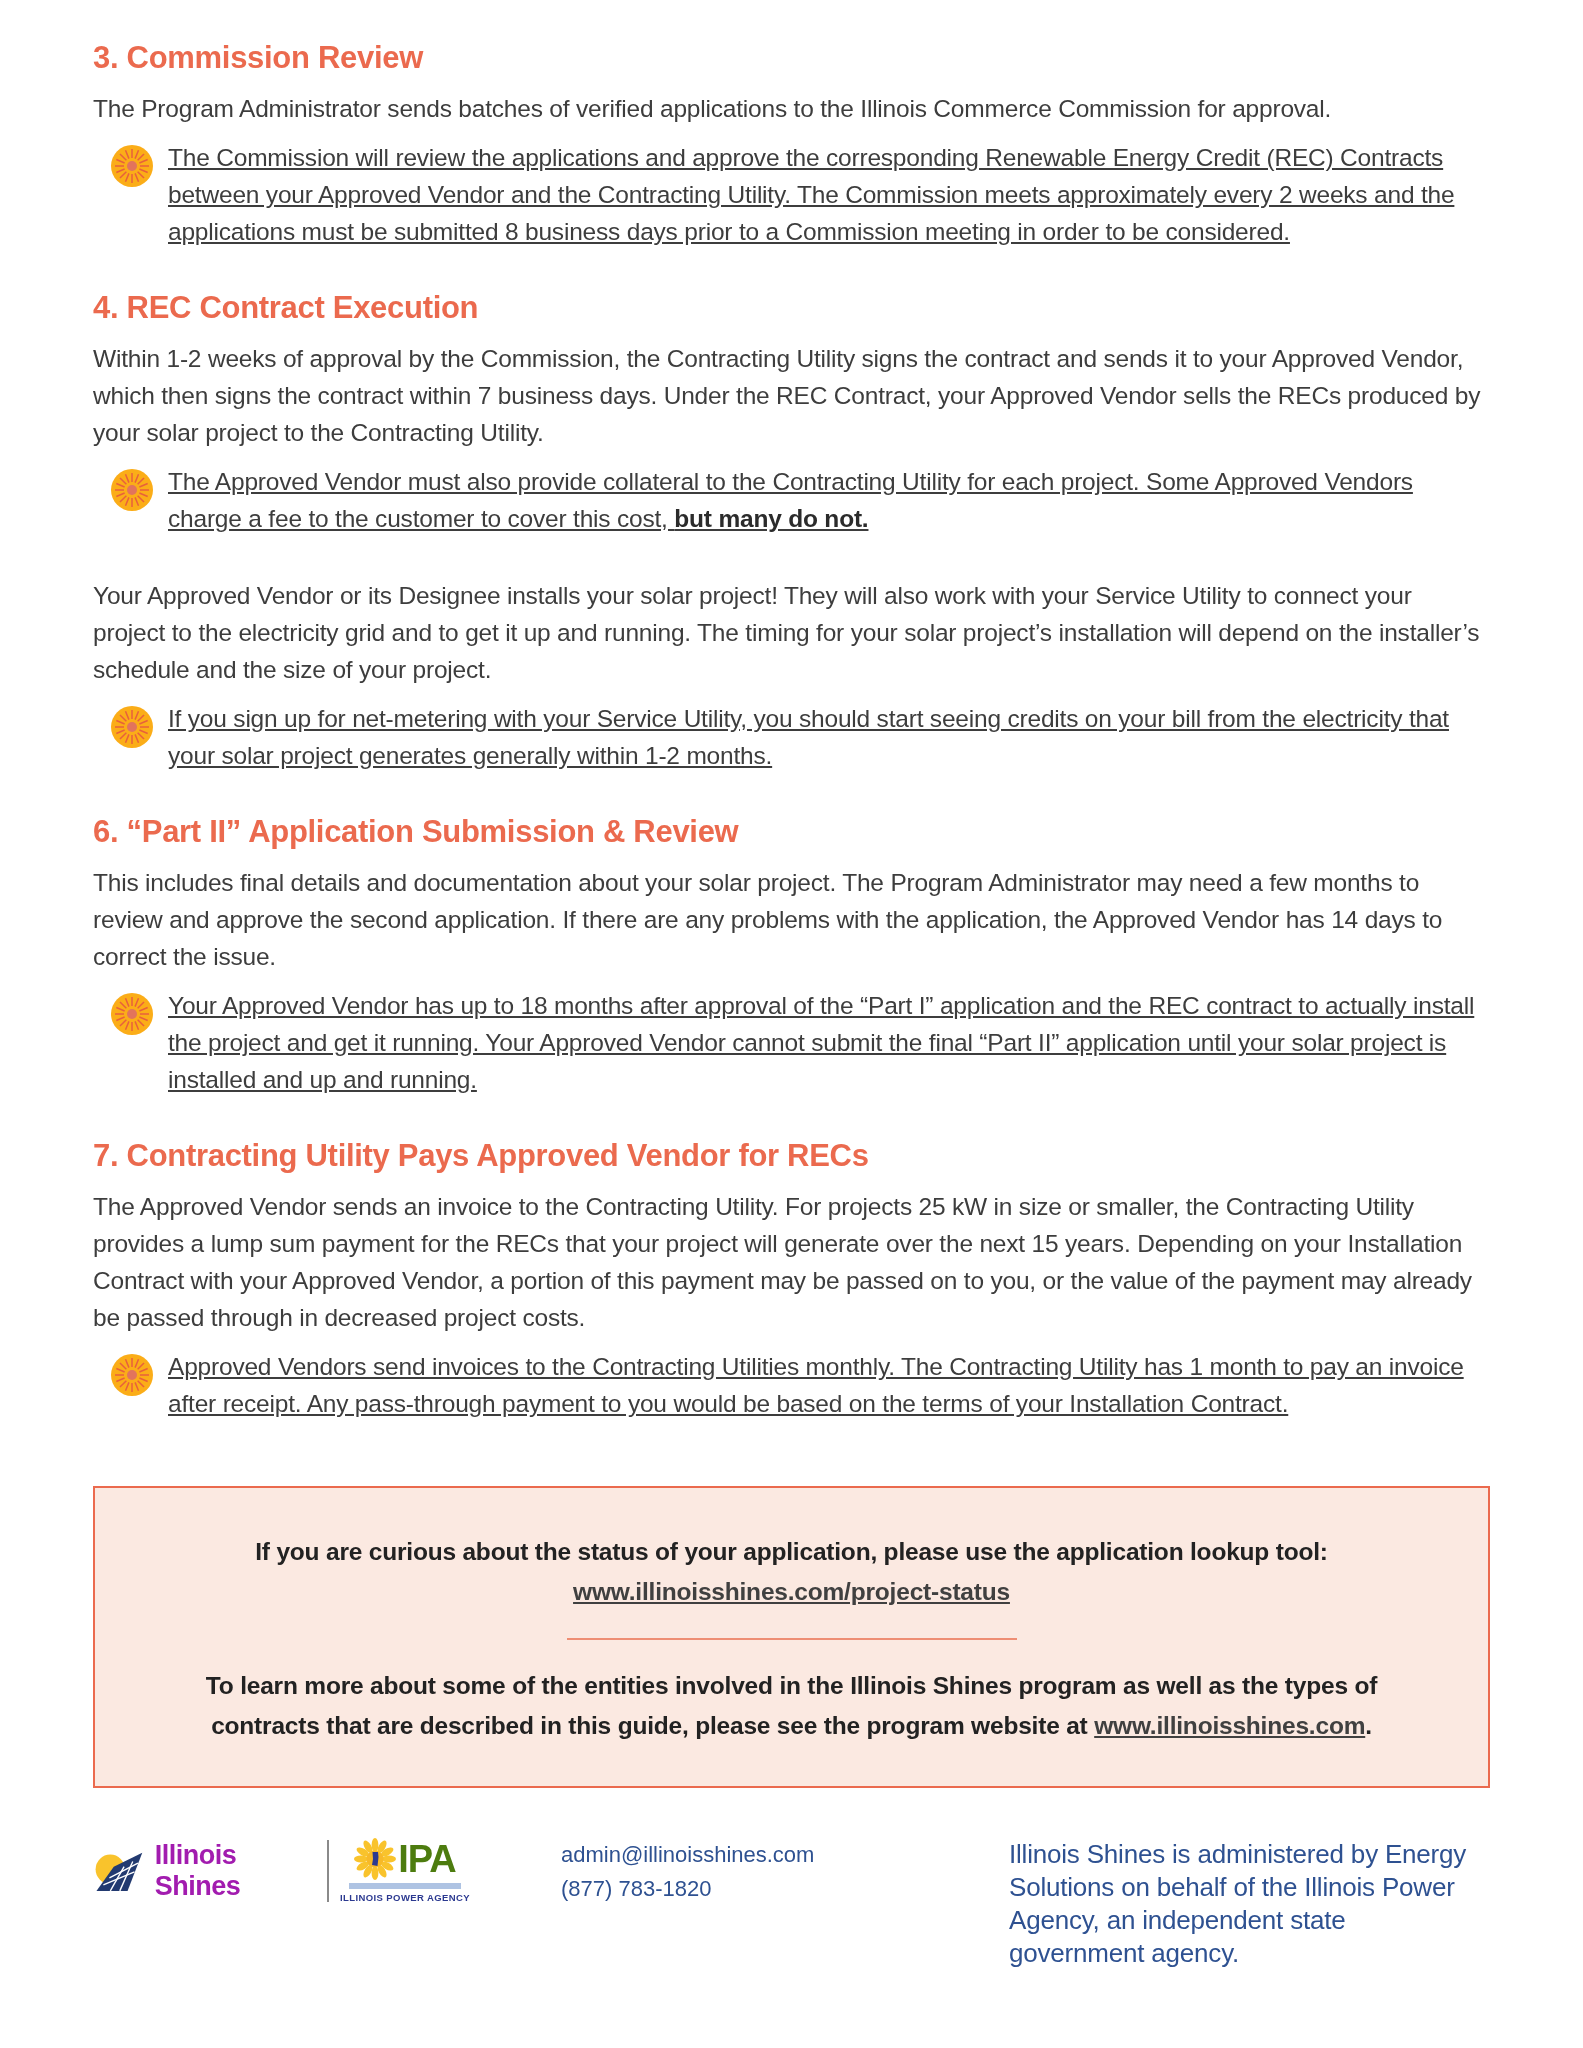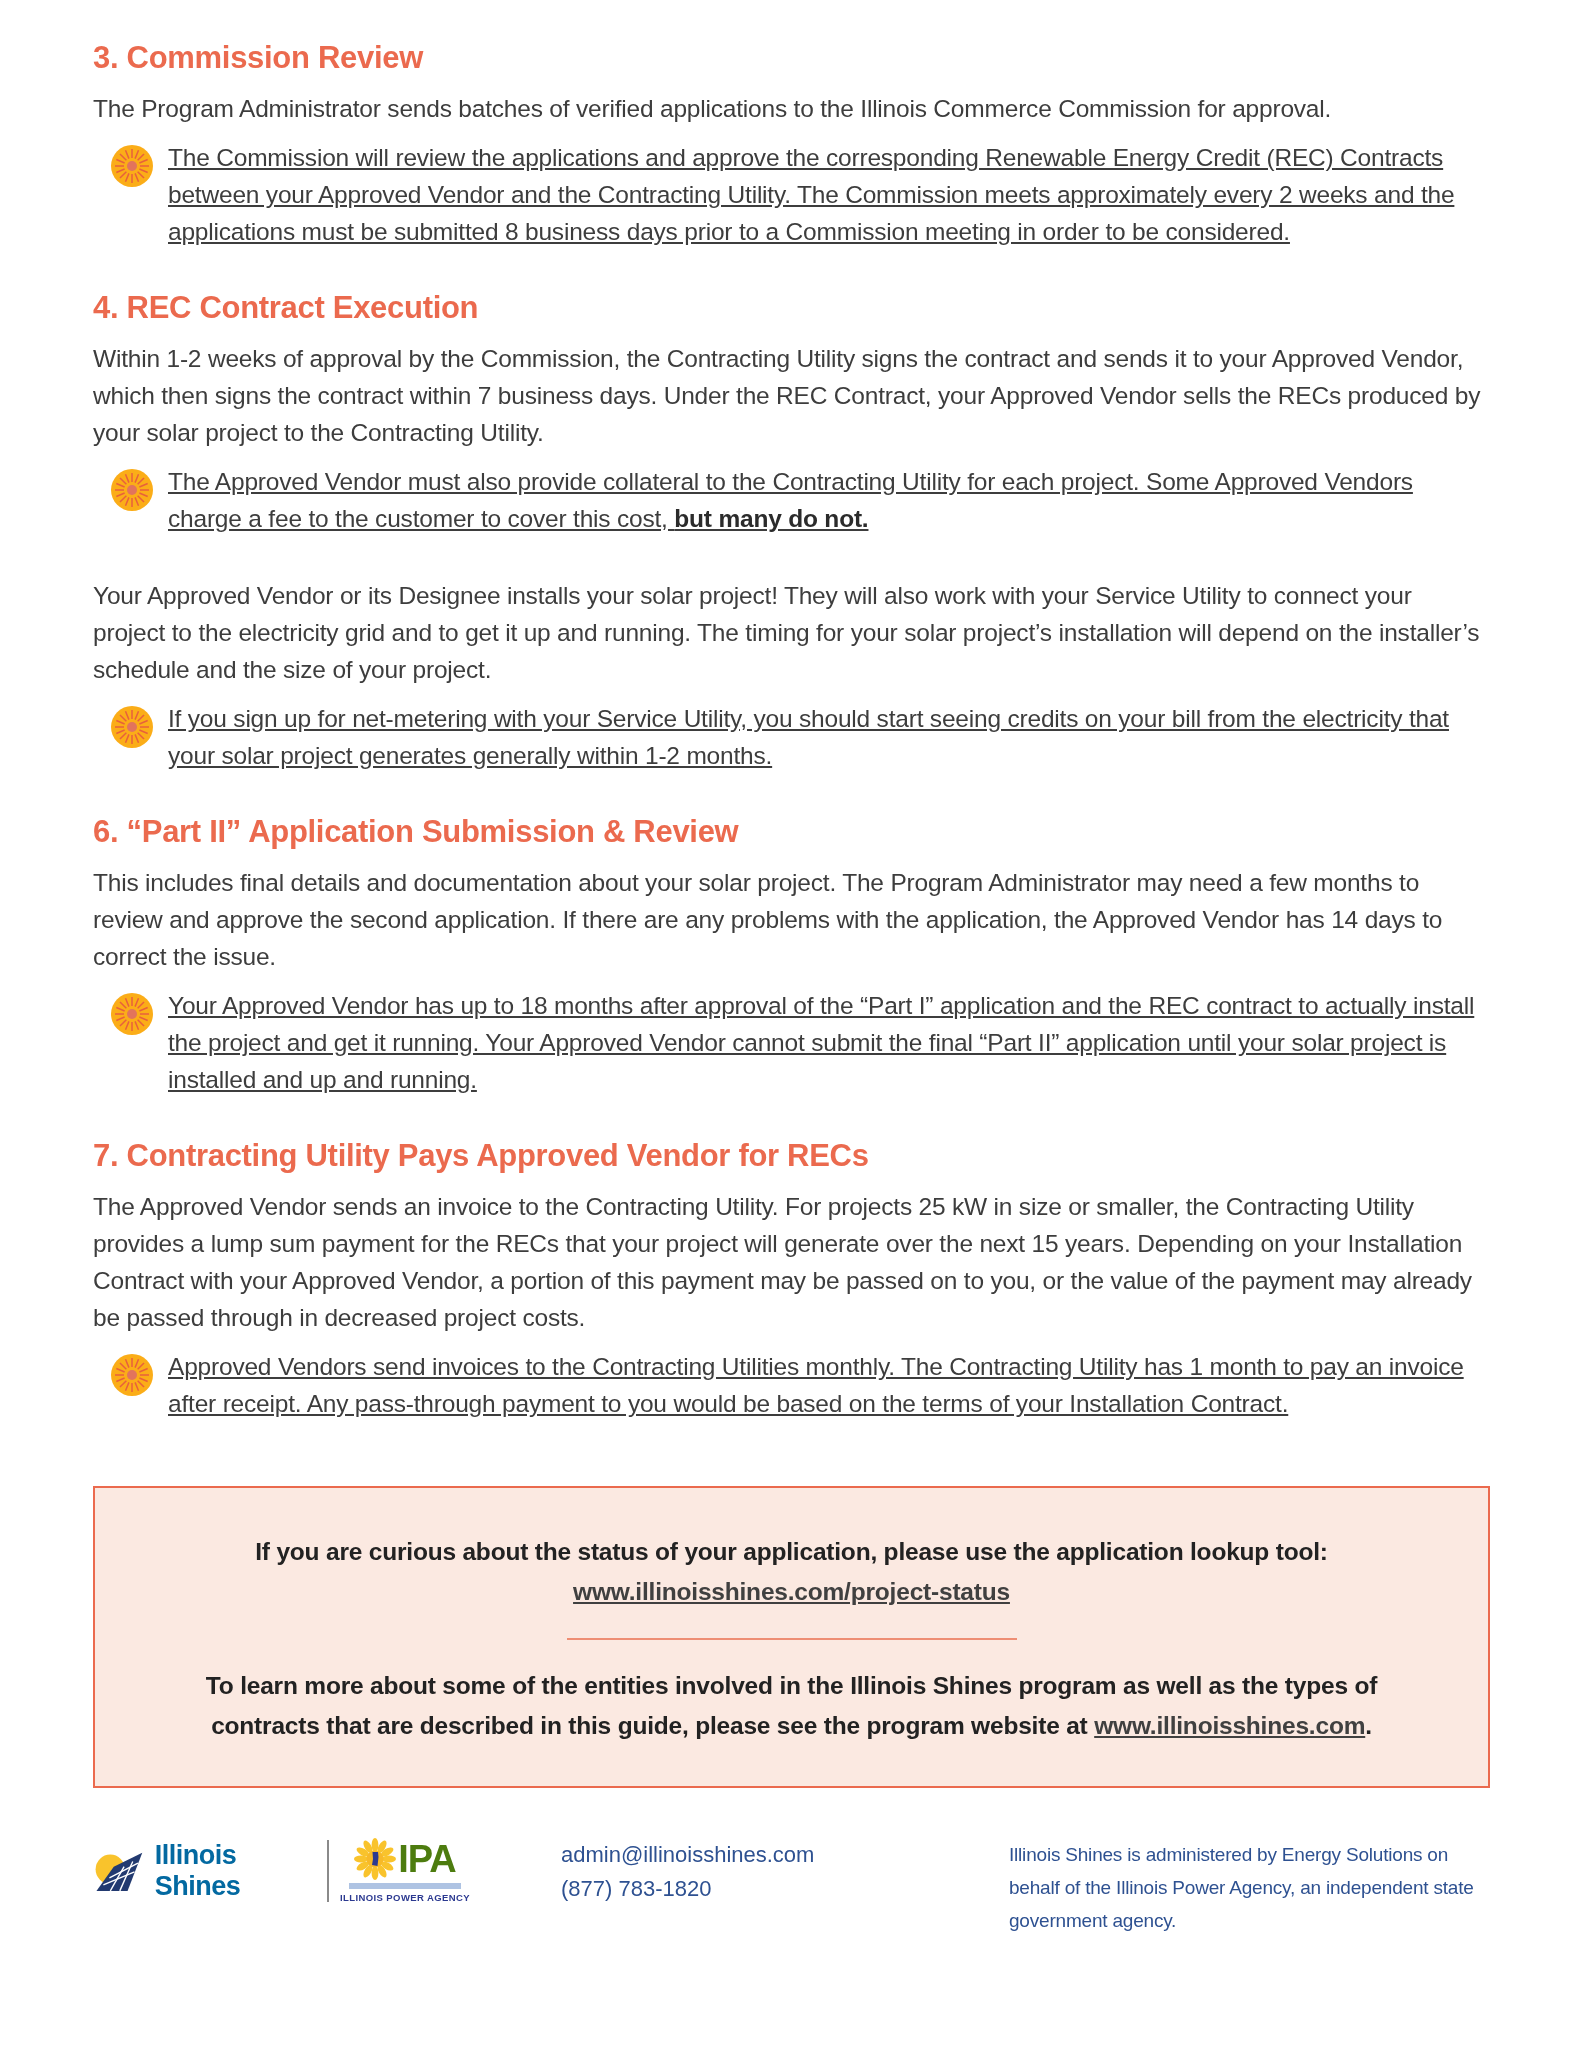--- a/index.html
+++ b/index.html
@@ -42,32 +42,32 @@
     width:450px;height:2px;background:#EE8E74;border:0;
     margin:26px auto 26px auto;
   }
   .footer{
     margin-top:50px;
     display:flex;align-items:flex-start;
   }
   .logo-group{display:flex;align-items:center;flex:0 0 368px;}
   .ils-logo{display:flex;align-items:center;}
   .ils-logo-text{
-    font-size:27px;font-weight:bold;color:#0369a1;margin-left:10px;letter-spacing:-0.5px;
+    font-size:27px;font-weight:bold;color:#a21caf;margin-left:10px;letter-spacing:-0.5px;
   }
   .logo-sep{width:2px;height:62px;background:#8a8a8a;margin:0 20px 0 22px;}
   .ipa-logo{display:flex;flex-direction:column;align-items:center;width:112px;}
   .ipa-top{display:flex;align-items:center;}
   .ipa-text{font-size:38px;font-weight:800;color:#4d7c0f;letter-spacing:-1px;line-height:1;margin-left:2px;}
   .ipa-bar{width:100%;height:6px;background:#AEC3E3;margin-top:3px;}
   .ipa-caption{font-size:9.5px;font-weight:bold;color:#2B3990;letter-spacing:0.4px;margin-top:3px;white-space:nowrap;}
   .admin-col{margin-left:100px;width:420px;font-size:22px;line-height:34px;color:#2E5191;}
   .admin-title{font-weight:bold;color:#1E3766;white-space:nowrap;font-size:22.5px;}
   .admin-email{cursor:default;}
-  .right-col{margin-left:28px;width:470px;font-size:19px;line-height:33px;color:#2E5191;letter-spacing:-0.2px;}
+  .right-col{margin-left:28px;width:470px;font-size:26px;line-height:33px;color:#2E5191;letter-spacing:-0.2px;}
 </style>
 </head>
 <body>
 
 <svg width="0" height="0" style="position:absolute">
   <defs>
     <g id="sun-burst">
       <circle cx="22" cy="22" r="21" fill="#FBAD18"></circle>
       <g stroke="#E8603C" stroke-width="1.5">
         <line x1="22" y1="5" x2="22" y2="14"></line>

